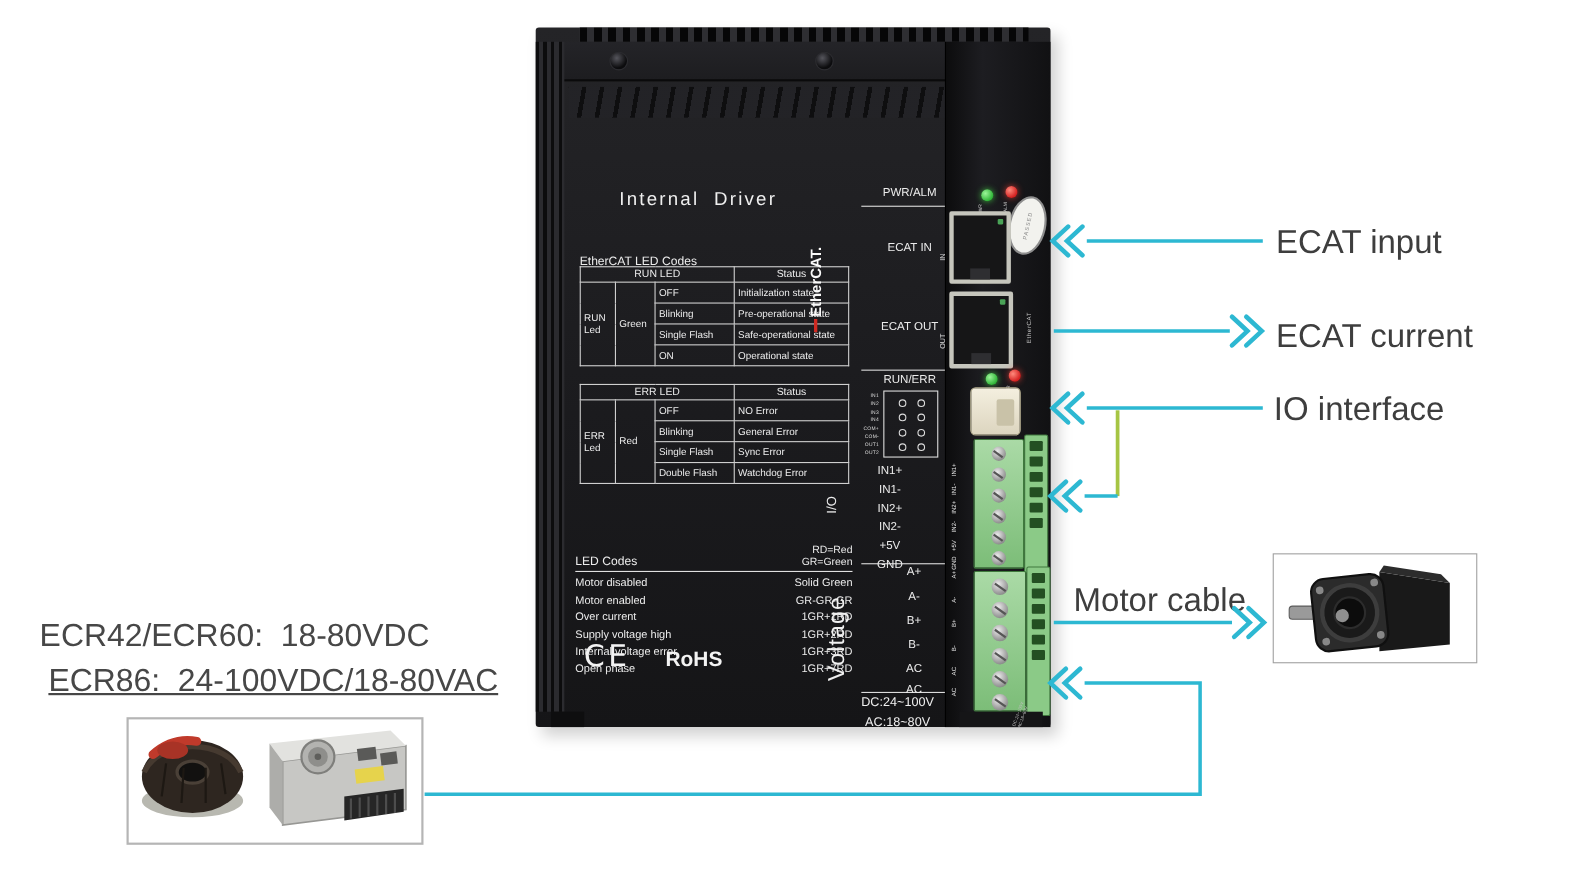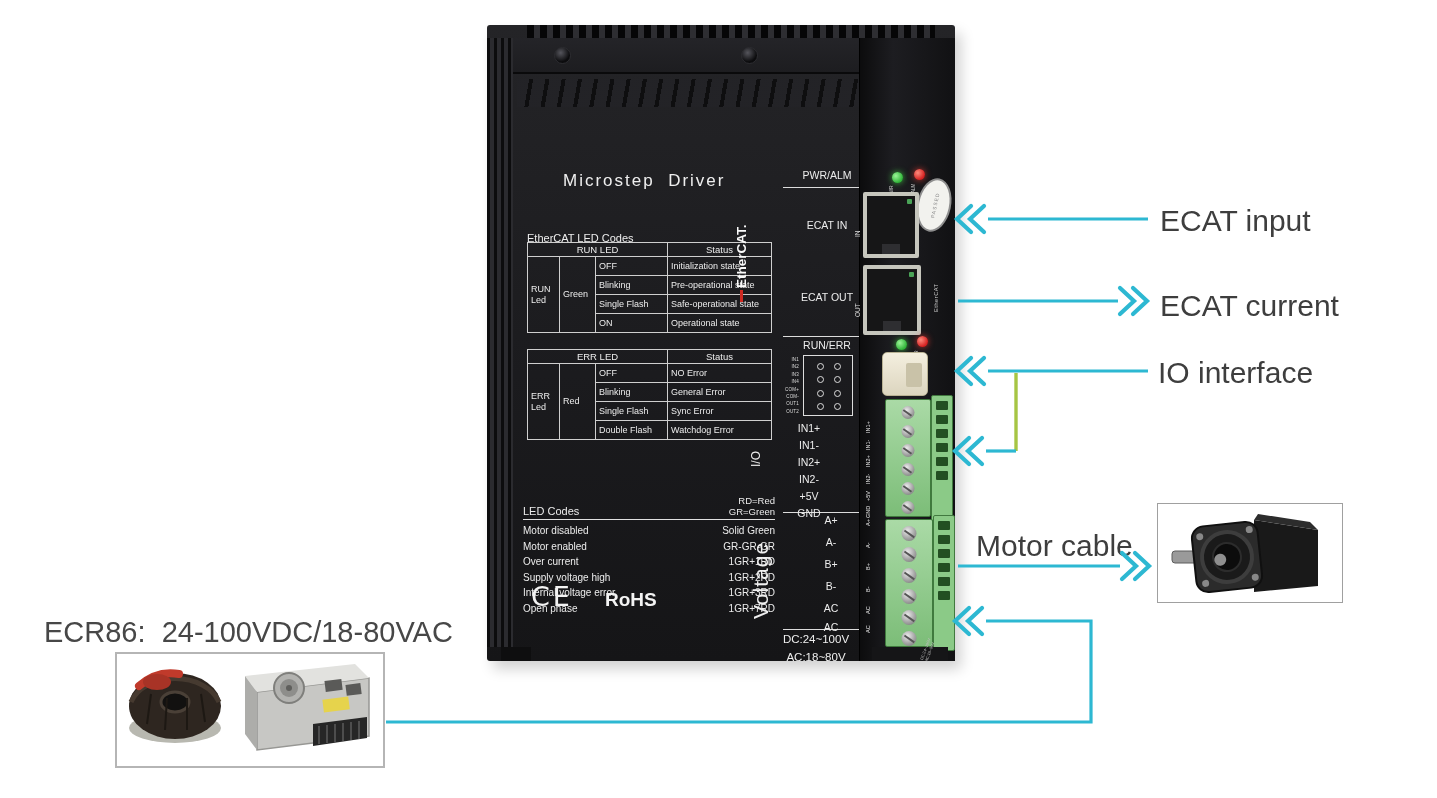--- a/index.html
+++ b/index.html
@@ -119,21 +119,21 @@
     <div class="teeth"></div>
     <div class="flange">
       <span class="screwtop" style="left:55px;"></span>
       <span class="screwtop" style="left:242px;"></span>
       <span class="screwtop" style="left:385px;"></span>
     </div>
     <div class="fins"></div>
     <div class="vents"></div>
     <div class="foot"></div>
 
-    <div class="fp face-title">Microstep  Driver</div>
+    <div class="fp face-title">Internal  Driver</div>
     <div class="fp codes-title">EtherCAT LED Codes</div>
 
     <table class="ftable t-err">
       <tbody>
           <tr>
         <td class="hd" colspan="3">ERR LED</td>
         <td class="hd c4">Status</td>
       </tr>
       <tr>
         <td class="c1" rowspan="4">ERR Led</td>
@@ -358,21 +358,22 @@
       <div>DC:24~100V</div>
       <div>AC:18~80V</div>
     </div>
   </div>
 
   <div class="lbl" style="left:1160px; top:204px;">ECAT input</div>
   <div class="lbl" style="left:1160px; top:289px;">ECAT current</div>
   <div class="lbl" style="left:1158px; top:356px;">IO interface</div>
   <div class="lbl" style="left:976px;  top:529px;text-align:right;">Motor cable</div>
 
-  <div class="ecr" style="left:44px; top:616px;">ECR86:  24-100VDC/18-80VAC</div>
+  <div class="ecr" style="left:36px; top:562px;">ECR42/ECR60:  18-80VDC</div>
+  <div class="ecr" style="left:44px; top:603px;text-decoration:underline;">ECR86:  24-100VDC/18-80VAC</div>
 
   <div class="imgbox motor-box">
     <svg width="183" height="97" viewBox="0 0 183 97">
       <polygon points="96,16 160,26 160,82 96,88" fill="#191919"></polygon>
       <polygon points="96,16 160,26 152,18 100,10" fill="#2c2c2c"></polygon>
       <rect x="14" y="47" width="32" height="12" rx="3" fill="#9a9a9a" stroke="#5c5c5c"></rect>
       <g transform="rotate(-6 69 53)">
         <rect x="36" y="20" width="66" height="66" rx="12" fill="#2b2b2b" stroke="#101010" stroke-width="2"></rect>
         <circle cx="44" cy="30" r="3.5" fill="#888"></circle>
         <circle cx="94" cy="28" r="3.5" fill="#888"></circle>

